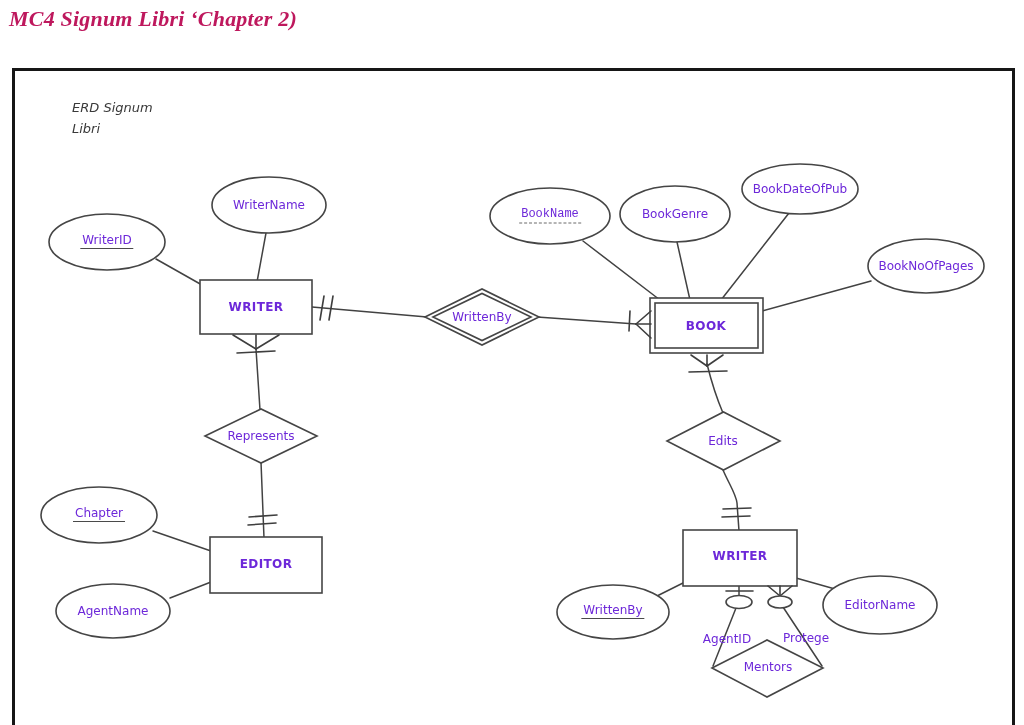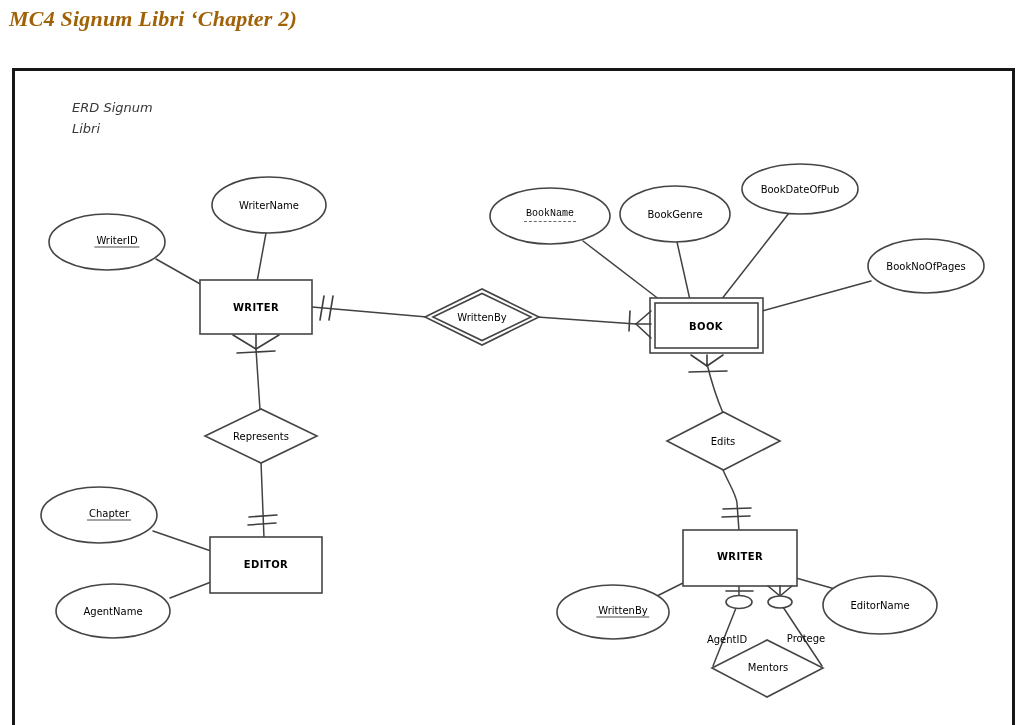--- a/index.html
+++ b/index.html
@@ -7,21 +7,21 @@
     width:1024px;height:725px;
     background:#ffffff;
     overflow:hidden;
     position:relative;
     font-family:"DejaVu Sans","Liberation Sans",sans-serif;
   }
   .title{
     position:absolute;left:9px;top:6px;
     font-family:"Liberation Serif","DejaVu Serif",serif;
     font-weight:bold;font-style:italic;
-    font-size:22px;color:#a16207;
+    font-size:22px;color:#be185d;
     letter-spacing:0.2px;
     white-space:nowrap;
   }
   .frame{
     position:absolute;left:12px;top:68px;
     width:1003px;height:700px;
     border:3px solid #161616;
     box-sizing:border-box;
     background:#ffffff;
   }
@@ -33,26 +33,26 @@
     position:absolute;left:72px;top:98px;
     font-size:13px;color:#3a3a3a;
     line-height:1.6;
     white-space:pre-line;
     z-index:3;
     font-style:italic;
   }
   .lbl{
     position:absolute;
     transform:translate(-50%,-50%);
-    font-size:10px;color:#000000;
+    font-size:12px;color:#6d28d9;
     white-space:nowrap;
     z-index:3;
   }
   .entity-lbl{letter-spacing:0.4px;font-weight:bold;}
-  .u-solid{border-bottom:1.5px solid #4a4a4a;padding:0 2px 1px 2px;margin-left:10px;}
+  .u-solid{border-bottom:1.5px solid #4a4a4a;padding:0 2px 1px 2px;}
   .u-dashed{border-bottom:1.5px dashed #6a6a6a;padding:0 2px 2px 2px;font-family:Liberation Mono, monospace;}
   .ln{stroke:#424242;stroke-width:1.5;fill:none;stroke-linecap:round;}
   .shape{stroke:#454545;stroke-width:1.6;fill:#ffffff;}
   .mark{stroke:#3e3e3e;stroke-width:1.6;fill:none;stroke-linecap:round;}
 </style>
 </head>
 <body>
 
 <div class="title">MC4 Signum Libri ‘Chapter 2)</div>
 

